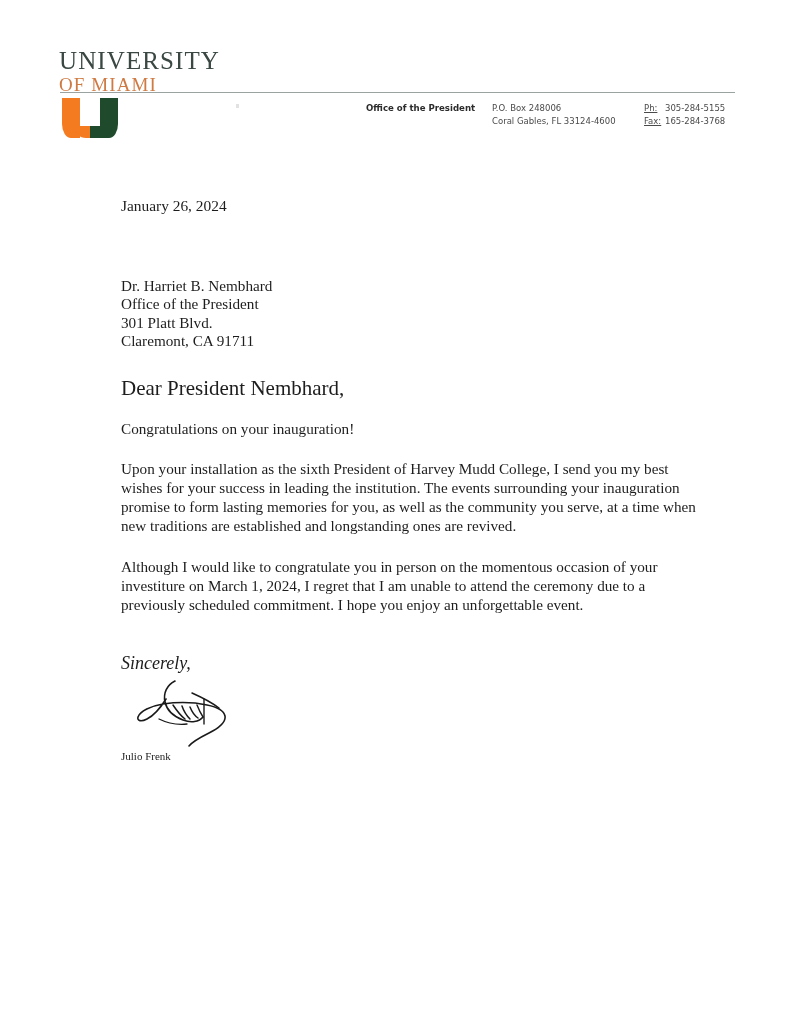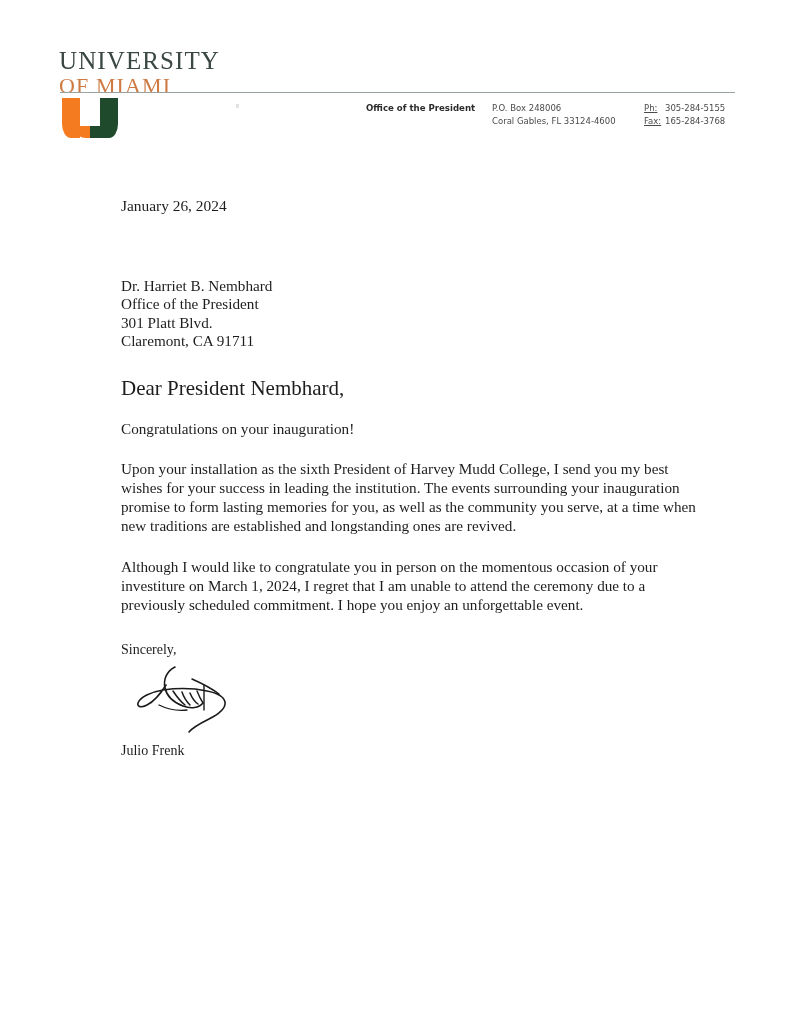--- a/index.html
+++ b/index.html
@@ -41,21 +41,21 @@
   .wordmark-line1 {
     font-family: "Liberation Serif", serif;
     font-size: 25px;
     font-weight: 400;
     color: #3a4742;
     letter-spacing: 1.1px;
     display: block;
   }
   .wordmark-line2 {
     font-family: "Liberation Serif", serif;
-    font-size: 22px;
+    font-size: 19px;
     font-weight: 400;
     color: #cf7a43;
     letter-spacing: 1.1px;
     display: block;
     margin-top: 2px;
   }
 
   .rule {
     position: absolute;
     left: 60px;
@@ -176,38 +176,39 @@
 
   .para {
     margin-top: 21px;
     font-size: 15.2px;
     line-height: 19.2px;
     text-align: left;
   }
   .para.first-short { margin-top: 21px; }
 
   .closing {
-    margin-top: 26px;
-    font-size: 14px;
+    margin-top: 40px;
+    font-size: 18px;
+    font-style: italic;
   }
 
   .signature-wrap {
     position: relative;
     height: 72px;
     width: 160px;
     margin-top: 2px;
     margin-left: 8px;
   }
   .signature-wrap svg {
     display: block;
   }
 
   .signer {
-    margin-top: 8px;
-    font-size: 14px;
+    margin-top: 0px;
+    font-size: 11px;
   }
 </style>
 </head>
 <body>
 
 <div class="page">
 
   <div class="letterhead">
 
     <div class="wordmark">

